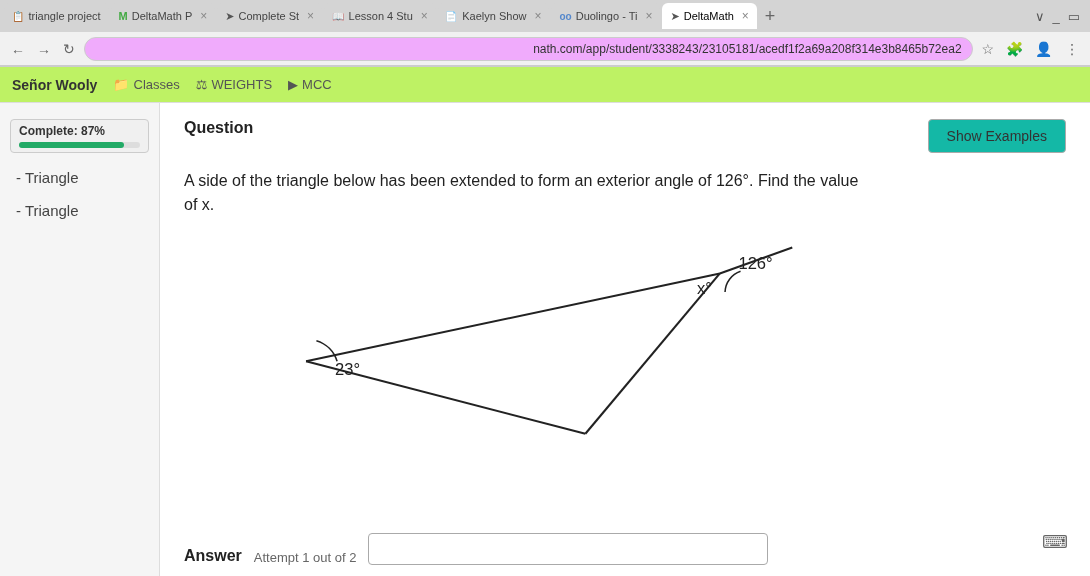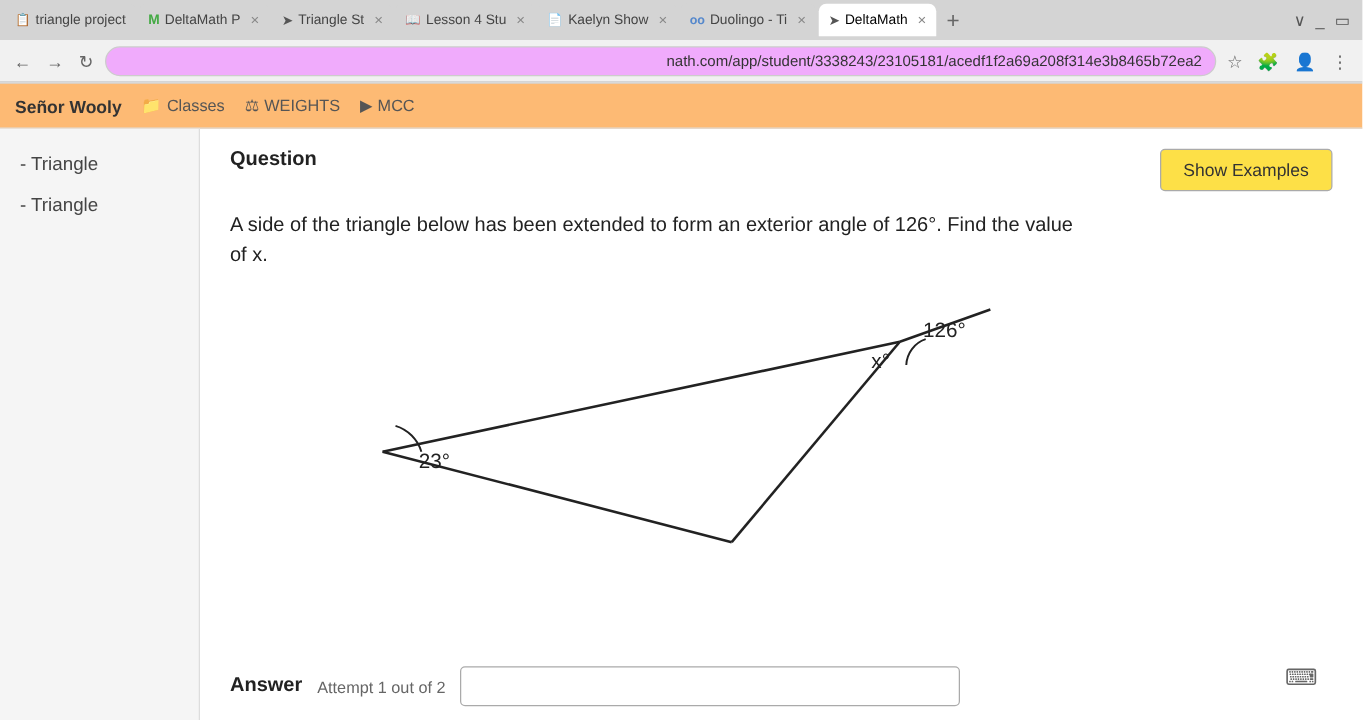--- a/index.html
+++ b/index.html
@@ -103,21 +103,21 @@
       cursor: pointer;
       padding: 0 3px;
     }
 
     
     .app-nav {
       display: flex;
       align-items: center;
       height: 36px;
       padding: 0 12px;
-      background: #fdba74;
+      background: #bef264;
       border-bottom: 1px solid #ddd;
       gap: 16px;
     }
 
     .app-nav-logo {
       font-weight: bold;
       font-size: 14px;
       color: #333;
     }
 
@@ -198,21 +198,21 @@
     .question-title {
       font-size: 16px;
       font-weight: bold;
       color: #222;
     }
 
     .show-examples-btn {
       padding: 8px 18px;
       border: 1px solid #aaa;
       border-radius: 4px;
-      background: #fde047;
+      background: #14b8a6;
       font-size: 14px;
       cursor: pointer;
       color: #333;
       white-space: nowrap;
     }
 
     .question-text {
       font-size: 16px;
       color: #222;
       line-height: 1.5;
@@ -231,23 +231,23 @@
     .diagram-container svg {
       width: 100%;
       height: 100%;
     }
 
     
     .answer-section {
       position: absolute;
       bottom: 12px;
       left: 24px;
-      right: 26px;
-      display: flex;
-      align-items: center;
+      right: 12px;
+      display: flex;
+      align-items: flex-end;
       gap: 12px;
     }
 
     .answer-label {
       font-size: 16px;
       font-weight: bold;
       color: #222;
     }
 
     .attempt-text {
@@ -286,21 +286,21 @@
     </div>
 
     <div class="tab">
       <span style="font-weight:bold;color:#4a4;font-size:11px;">M</span>
       <span>DeltaMath P</span>
       <span class="tab-close">×</span>
     </div>
 
     <div class="tab">
       <span style="color:#555;">➤</span>
-      <span>Triangle St</span>
+      <span>Complete St</span>
       <span class="tab-close">×</span>
     </div>
 
     <div class="tab">
       <span style="font-size:10px;">📖</span>
       <span>Lesson 4 Stu</span>
       <span class="tab-close">×</span>
     </div>
 
     <div class="tab">
@@ -352,20 +352,26 @@
   </span>
   <span class="app-nav-item">
     <span>▶</span>
     <span>MCC</span>
   </span>
 </div>
 
 <div class="main-layout">
 
   <div class="sidebar">
+    <div class="complete-badge">
+      <span>Complete: 87%</span>
+      <div class="progress-bar-container">
+        <div class="progress-bar-fill"></div>
+      </div>
+    </div>
     <div class="sidebar-item">
       <span>- Triangle</span>
     </div>
     <div class="sidebar-item">
       <span>- Triangle</span>
     </div>
   </div>
 
   <div class="content">
     <div class="question-header">

